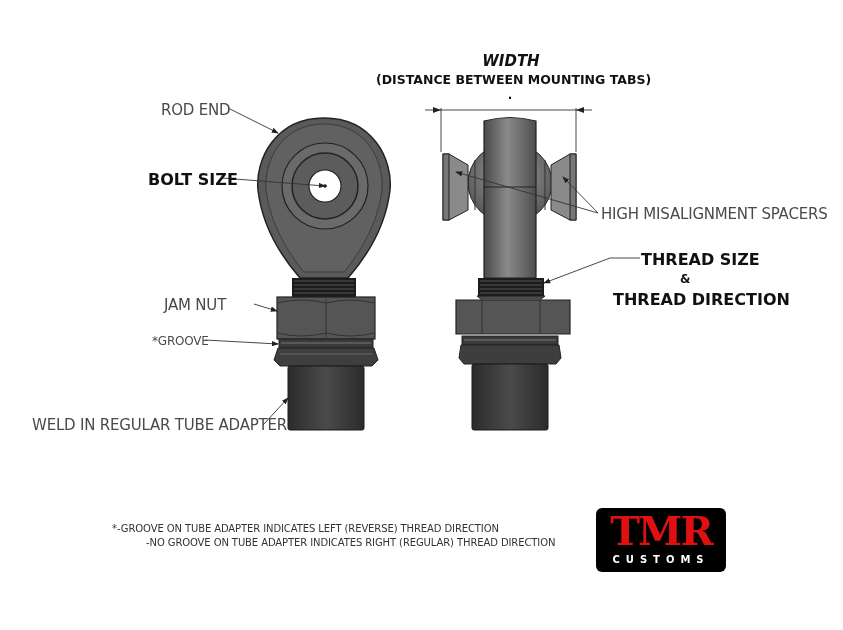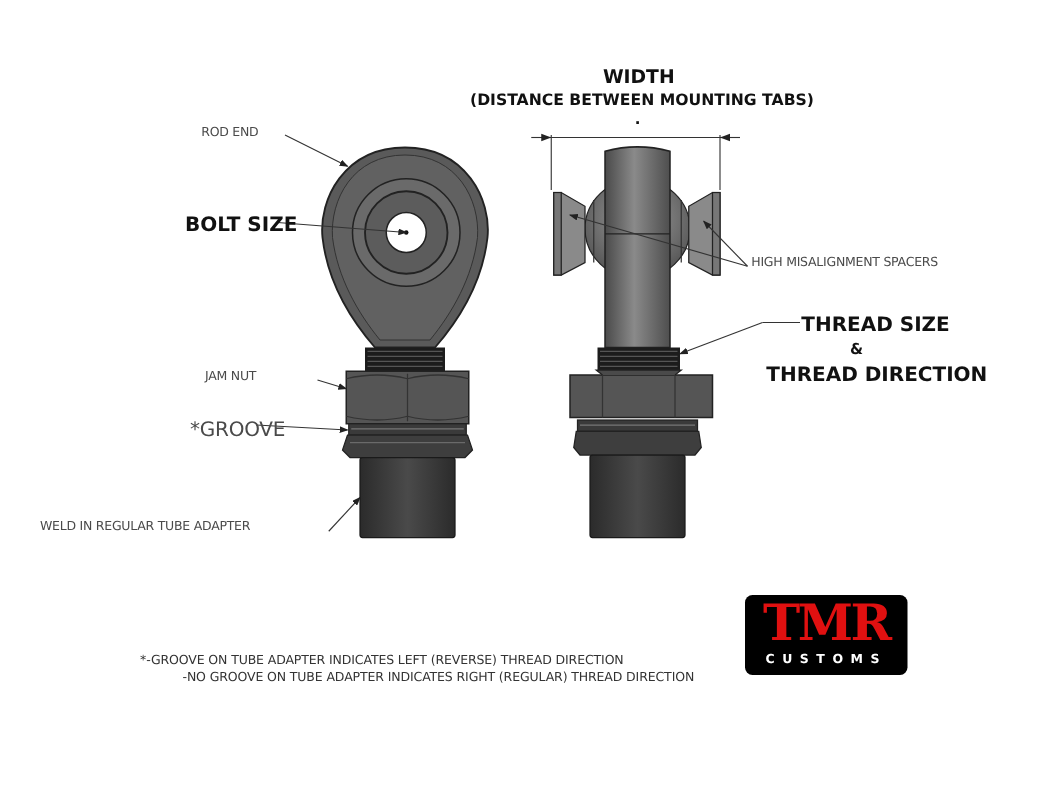--- a/index.html
+++ b/index.html
@@ -1,22 +1,22 @@
 <!DOCTYPE html>
 <html><head>
 <meta charset="utf-8">
 <style>
   html, body { margin:0; padding:0; background:#ffffff; }
   body { width:843px; height:630px; position:relative; overflow:hidden; font-family:"DejaVu Sans", sans-serif; }
-  .lbl { position:absolute; color:#4a4a4a; font-size:10px; white-space:nowrap; letter-spacing:-0.2px; }
+  .lbl { position:absolute; color:#4a4a4a; font-size:15px; white-space:nowrap; letter-spacing:-0.2px; }
   .bold { position:absolute; color:#111; font-weight:bold; font-size:16px; white-space:nowrap; }
   .title { position:absolute; color:#111; font-weight:bold; white-space:nowrap; text-align:center; }
   .note { position:absolute; color:#333; font-size:10px; white-space:nowrap; letter-spacing:-0.1px; }
   svg.art { position:absolute; left:0; top:0; }
-  .logo { position:absolute; left:596px; top:476px; width:130px; height:64px; }
+  .logo { position:absolute; left:596px; top:508px; width:130px; height:64px; }
   .logo-box { position:absolute; left:0; top:0; width:130px; height:64px; background:#000; border-radius:6px; }
   .logo-tmr { position:absolute; left:0; top:2px; width:130px; text-align:center; font-family:"DejaVu Serif", serif; font-weight:bold; font-size:40px; color:#e01010; letter-spacing:-2px; line-height:42px; }
   .logo-sub { position:absolute; left:0; top:46px; width:130px; text-align:center; font-family:"DejaVu Sans", sans-serif; font-weight:bold; font-size:10px; color:#fff; letter-spacing:6px; }
 </style>
 </head>
 <body>
 
 <svg class="art" width="843" height="630" viewBox="0 0 843 630">
   <defs>
     <linearGradient id="gMetal" x1="0" x2="1" y1="0" y2="0">
@@ -123,28 +123,28 @@
     <line x1="254" y1="304" x2="277" y2="311" marker-end="url(#arr)"></line>
     <line x1="205" y1="340" x2="278" y2="344" marker-end="url(#arr)"></line>
     <line x1="263" y1="425" x2="288" y2="398" marker-end="url(#arr)"></line>
     <line x1="598" y1="213" x2="456" y2="172" marker-end="url(#arr)"></line>
     <line x1="598" y1="213" x2="563" y2="177" marker-end="url(#arr)"></line>
     <line x1="640" y1="258" x2="610" y2="258"></line>
     <line x1="610" y1="258" x2="544" y2="283" marker-end="url(#arr)"></line>
   </g>
 </svg>
 
-<div class="title" style="left:461px; top:52px; width:100px; font-size:15px;">WIDTH</div>
+<div class="title" style="left:461px; top:52px; width:100px; font-size:15px;font-style:italic;">WIDTH</div>
 <div class="title" style="left:376px; top:72px; width:268px; font-size:12.5px;">(DISTANCE BETWEEN MOUNTING TABS)</div>
 <div class="title" style="left:500px; top:88px; width:20px; font-size:12px;">.</div>
 
 <div class="lbl" style="left:161px; top:101px;">ROD END</div>
 <div class="bold" style="left:148px; top:170px;">BOLT SIZE</div>
 <div class="lbl" style="left:164px; top:296px;">JAM NUT</div>
-<div class="lbl" style="left:152px; top:334px; font-size:16px;">*GROOVE</div>
+<div class="lbl" style="left:152px; top:334px; font-size:12px;">*GROOVE</div>
 <div class="lbl" style="left:32px; top:416px;">WELD IN REGULAR TUBE ADAPTER</div>
 <div class="lbl" style="left:601px; top:205px;">HIGH MISALIGNMENT SPACERS</div>
 <div class="bold" style="left:641px; top:250px;">THREAD SIZE</div>
 <div class="bold" style="left:680px; top:272px; font-size:12px;">&amp;</div>
 <div class="bold" style="left:613px; top:290px;">THREAD DIRECTION</div>
 
 <div class="note" style="left:112px; top:523px;">*-GROOVE ON TUBE ADAPTER INDICATES LEFT (REVERSE) THREAD DIRECTION</div>
 <div class="note" style="left:118px; top:537px;margin-left:28px;">-NO GROOVE ON TUBE ADAPTER INDICATES RIGHT (REGULAR) THREAD DIRECTION</div>
 
 <div class="logo">

